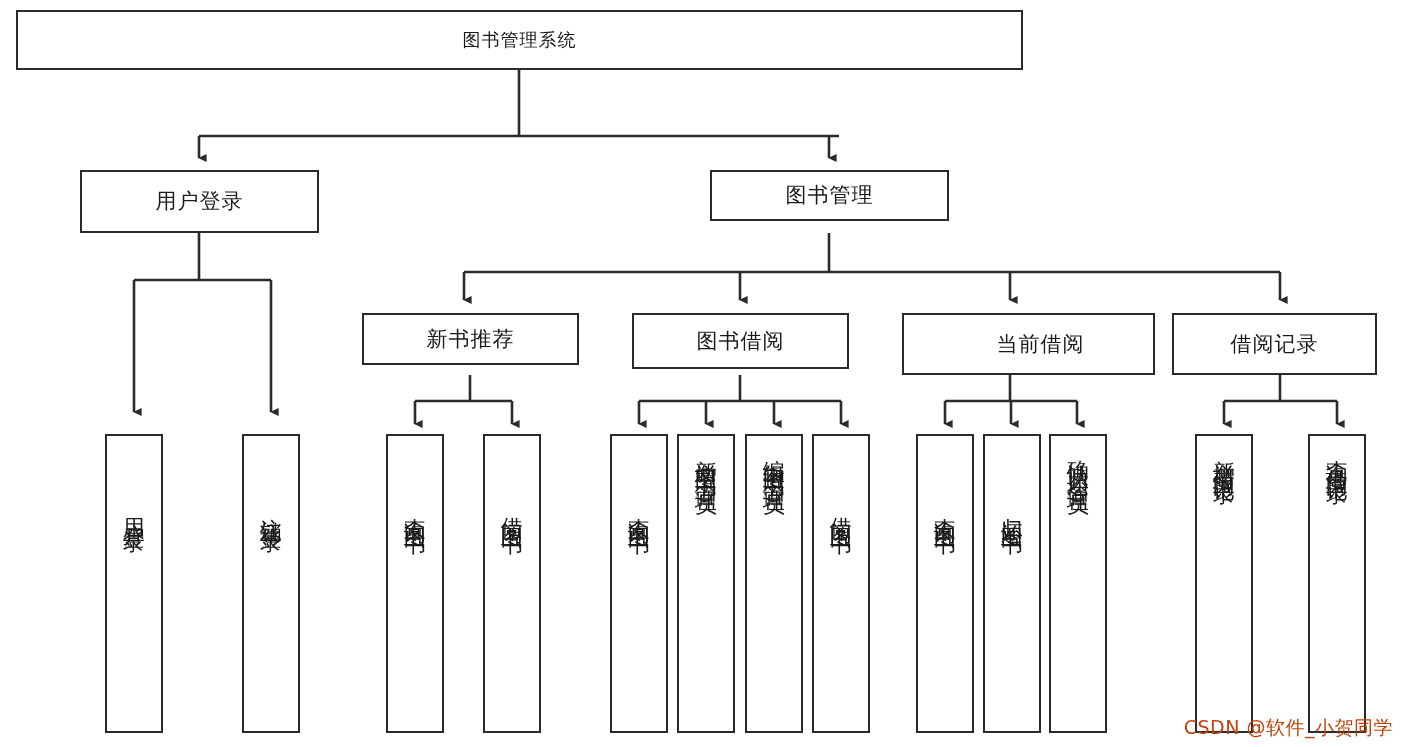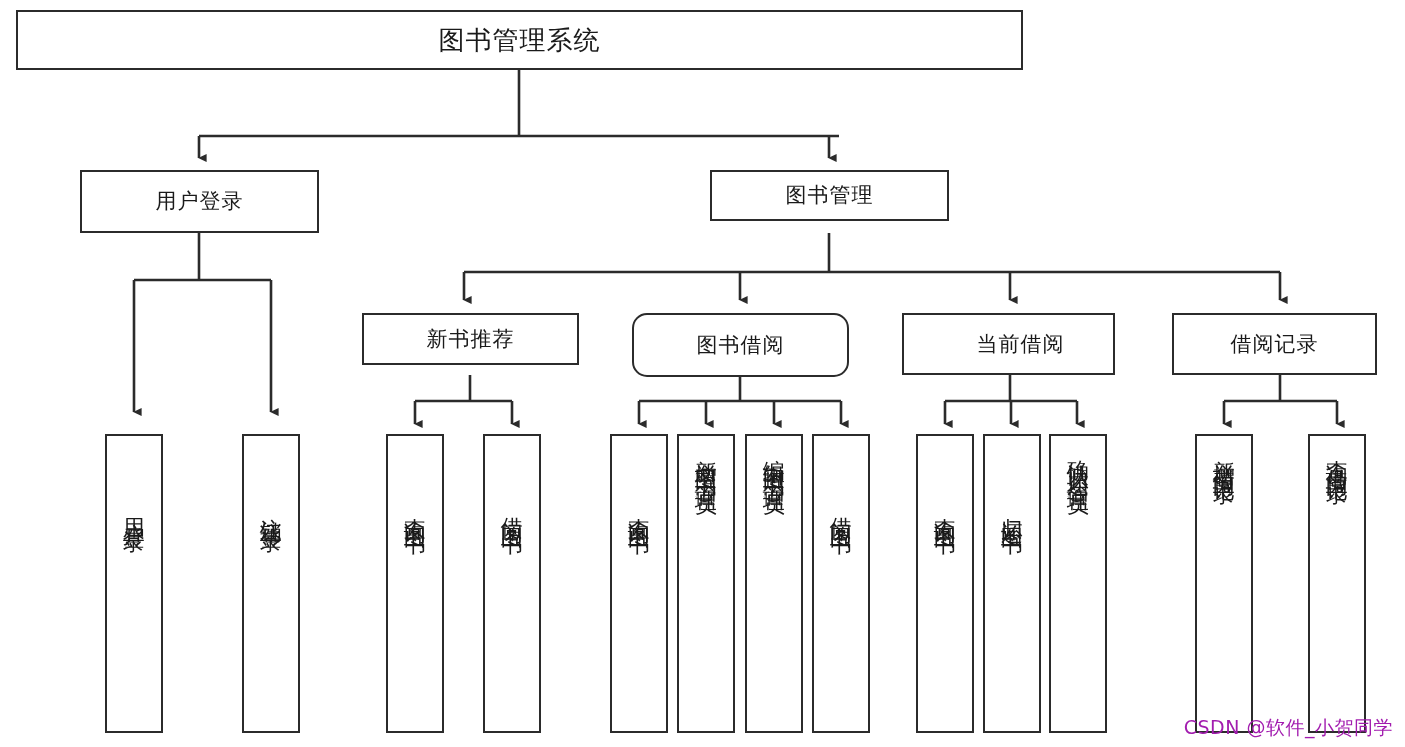--- a/index.html
+++ b/index.html
@@ -35,28 +35,28 @@
   }
   .node-v .label{
     writing-mode:vertical-rl;
     text-orientation:upright;
     font-size:22px;
     letter-spacing:5px;
     line-height:1.15;
     white-space:nowrap;
     display:block;
   }
-  .node-root .label{font-size:26px;}
+  .node-root .label{font-size:18px;}
   .node-v.mid .label{ margin-top:58px; }
   .watermark{
     position:absolute;
     right:12px;
     bottom:6px;
     font-size:19px;
-    color:#a21caf;
+    color:#c2410c;
     white-space:nowrap;
     letter-spacing:0.5px;
     pointer-events:none;
   }
 </style>
 </head>
 <body>
 
 <div id="diagram-root">
 
@@ -117,24 +117,24 @@
   <div class="node node-h" style="left:80px;top:170px;width:239px;height:63px;">
     <span class="label">用户登录</span>
   </div>
   <div class="node node-h" style="left:710px;top:170px;width:239px;height:51px;">
     <span class="label">图书管理</span>
   </div>
 
   <div class="node node-h" style="left:362px;top:313px;width:217px;height:52px;">
     <span class="label">新书推荐</span>
   </div>
-  <div class="node node-h" style="left:632px;top:313px;width:217px;height:64px;border-radius:15px;">
+  <div class="node node-h" style="left:632px;top:313px;width:217px;height:56px;">
     <span class="label">图书借阅</span>
   </div>
-  <div class="node node-h" style="left:902px;top:313px;width:213px;height:62px;padding-left:24px;">
+  <div class="node node-h" style="left:902px;top:313px;width:253px;height:62px;padding-left:24px;">
     <span class="label">当前借阅</span>
   </div>
   <div class="node node-h" style="left:1172px;top:313px;width:205px;height:62px;">
     <span class="label">借阅记录</span>
   </div>
 
   <div class="node node-v mid" style="left:105px;top:434px;width:58px;height:299px;">
     <span class="label">用户登录</span>
   </div>
   <div class="node node-v mid" style="left:242px;top:434px;width:58px;height:299px;">

